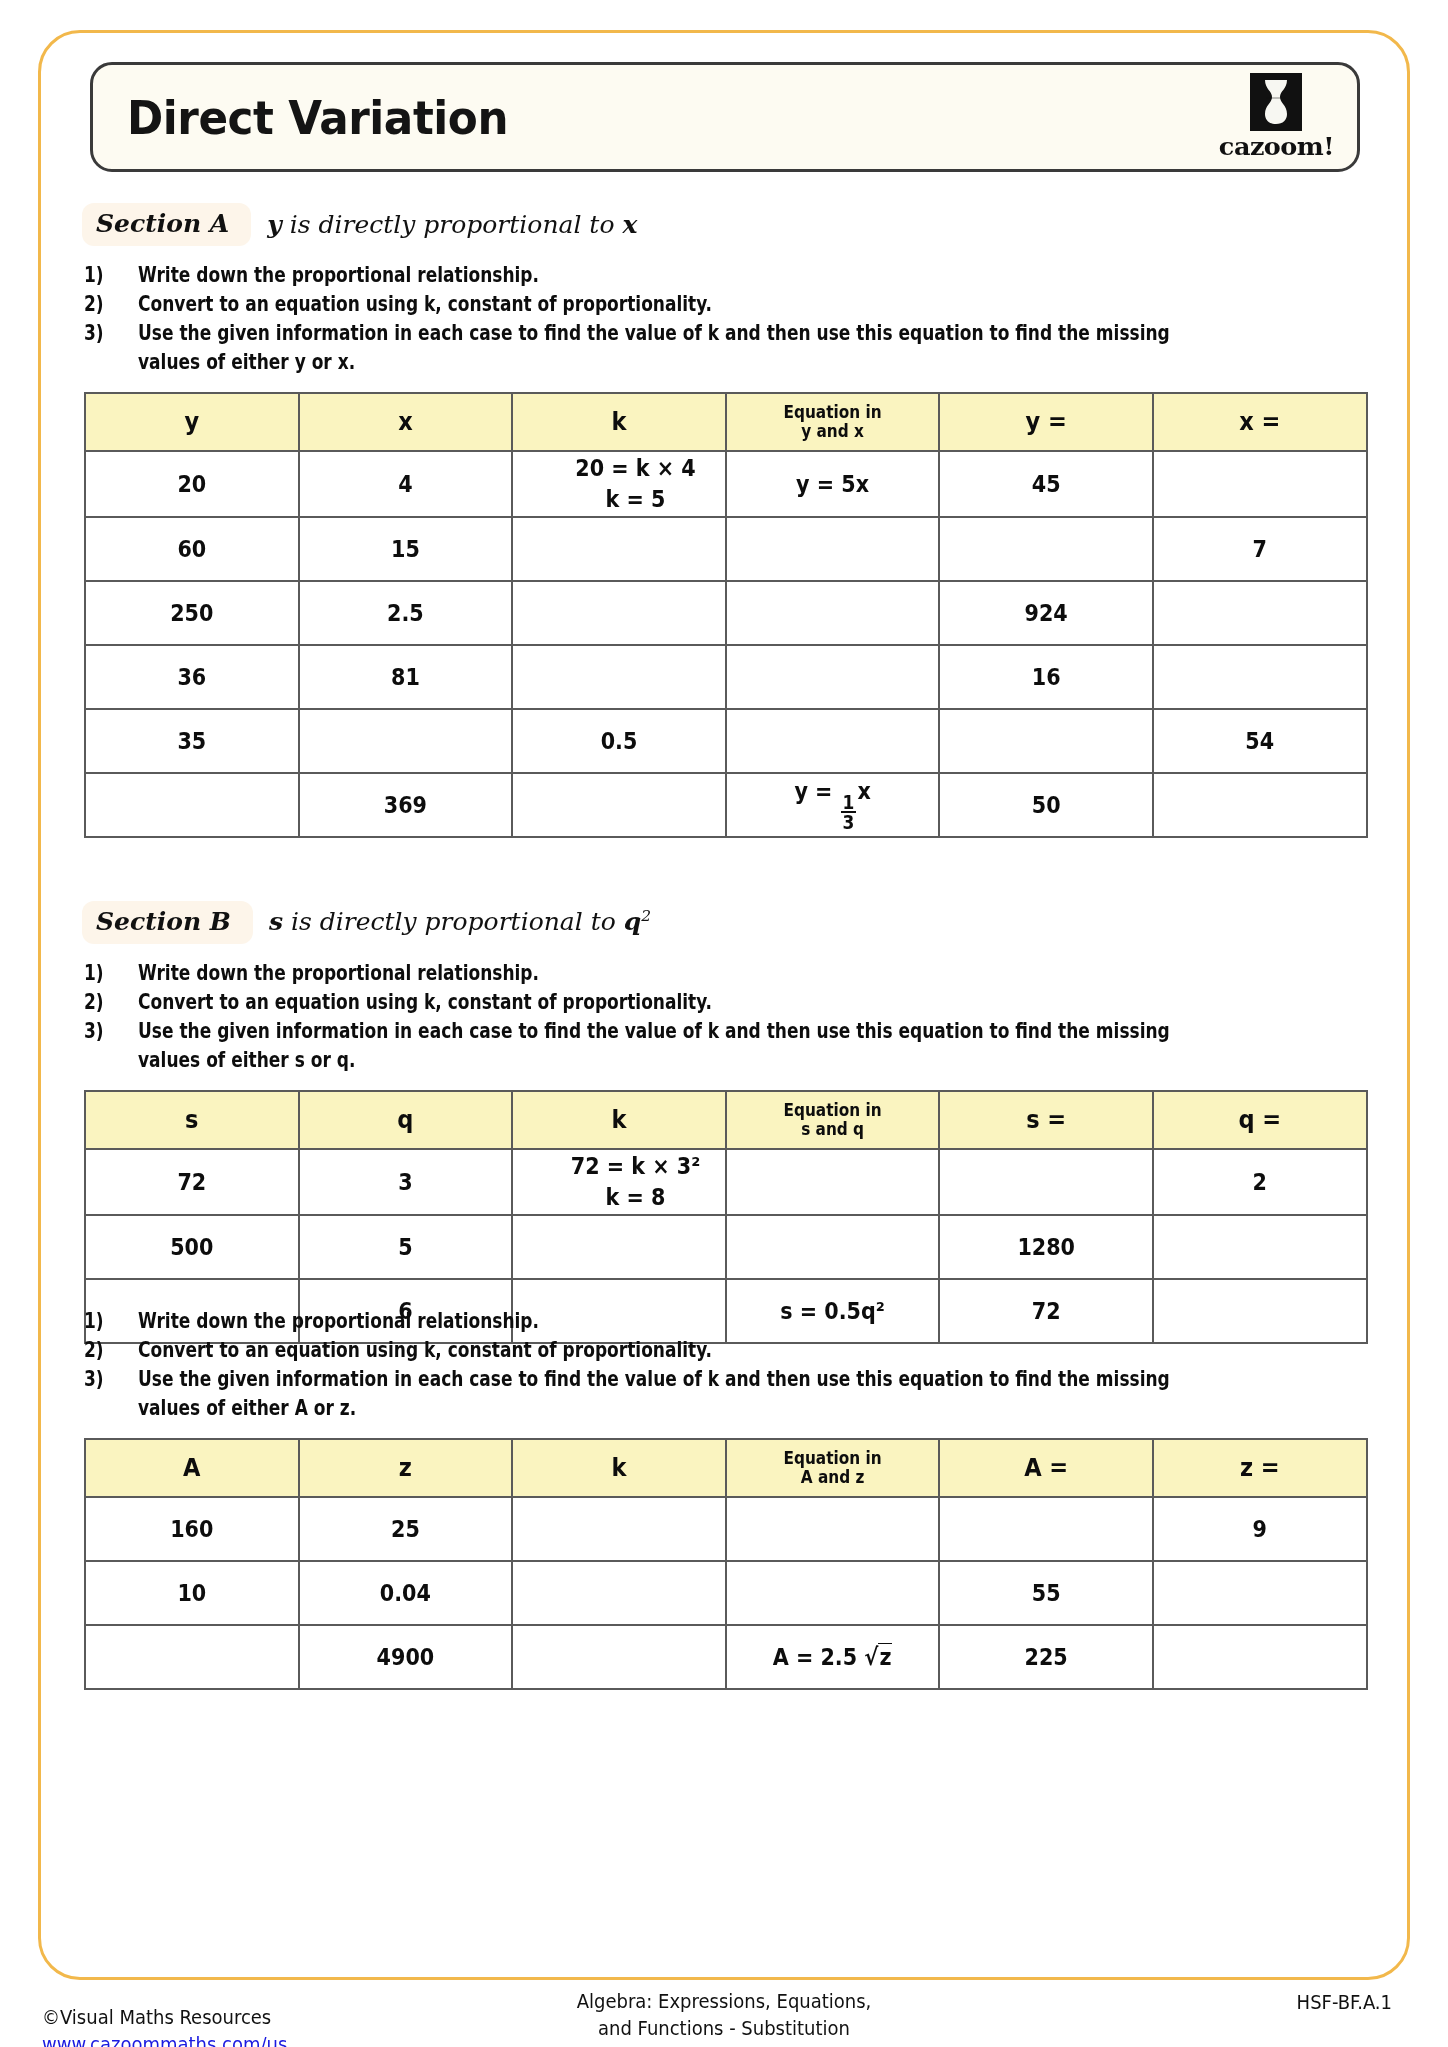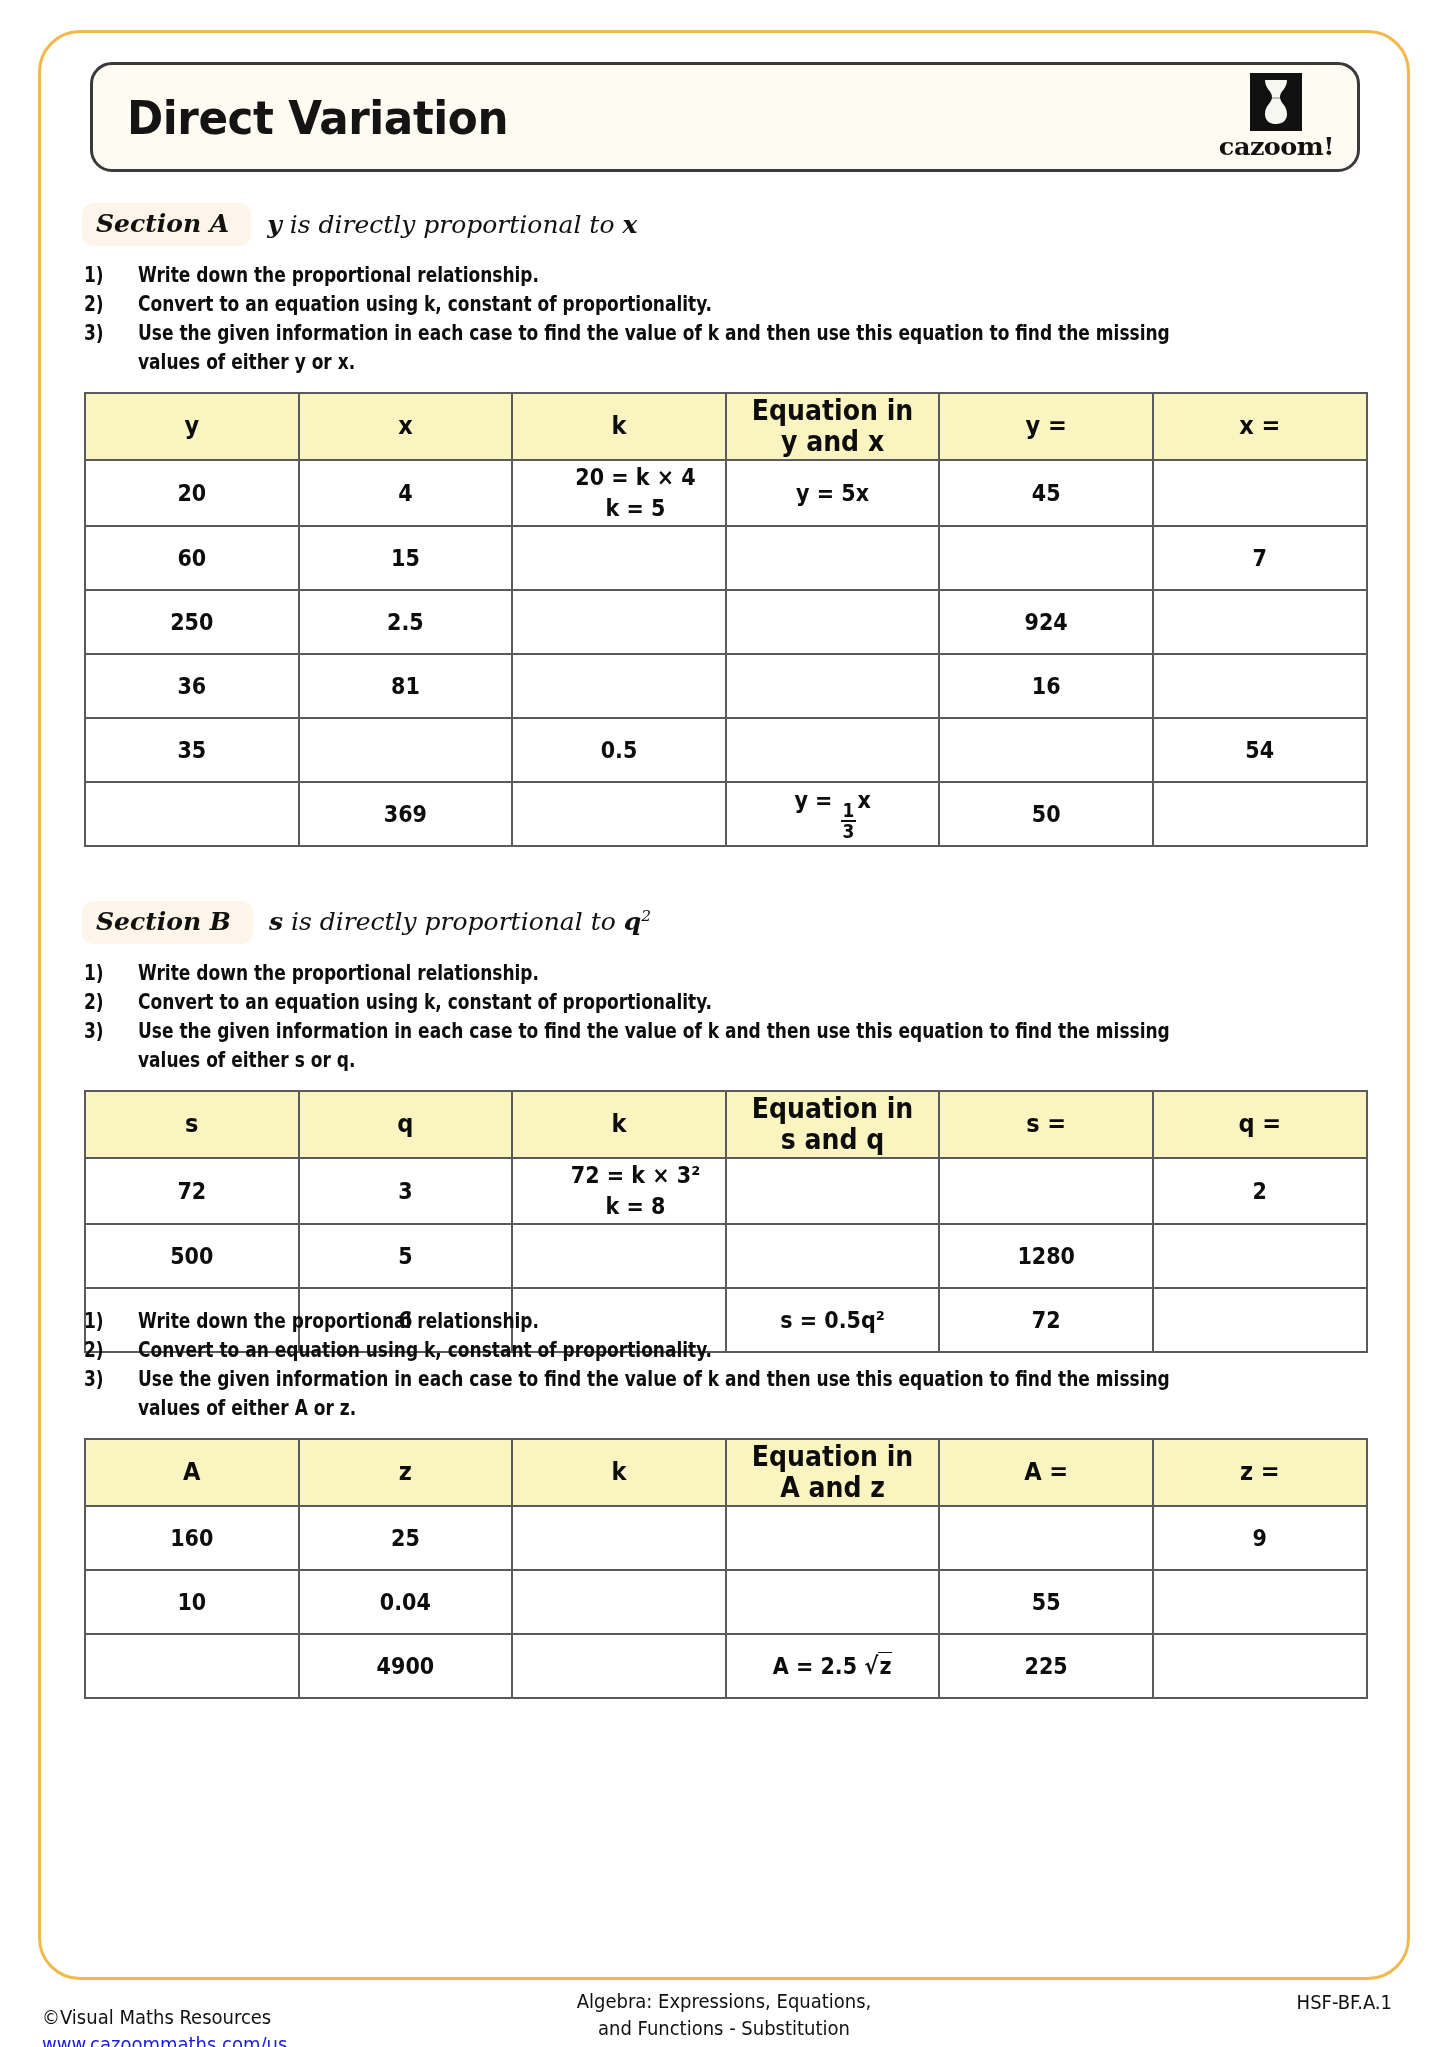--- a/index.html
+++ b/index.html
@@ -170,21 +170,21 @@
     font-weight: bold;
     color: #0d0d0d;
   }
   table.wsheet th {
     background: #faf4c0;
     height: 54px;
     font-size: 25px;
     line-height: 1.05;
   }
   table.wsheet th.two-line {
-    font-size: 28px;
+    font-size: 17px;
     line-height: 1.12;
   }
   table.wsheet td {
     height: 60px;
     font-size: 23px;
     background: #ffffff;
   }
   table.wsheet td.tall {
     height: 62px;
   }

